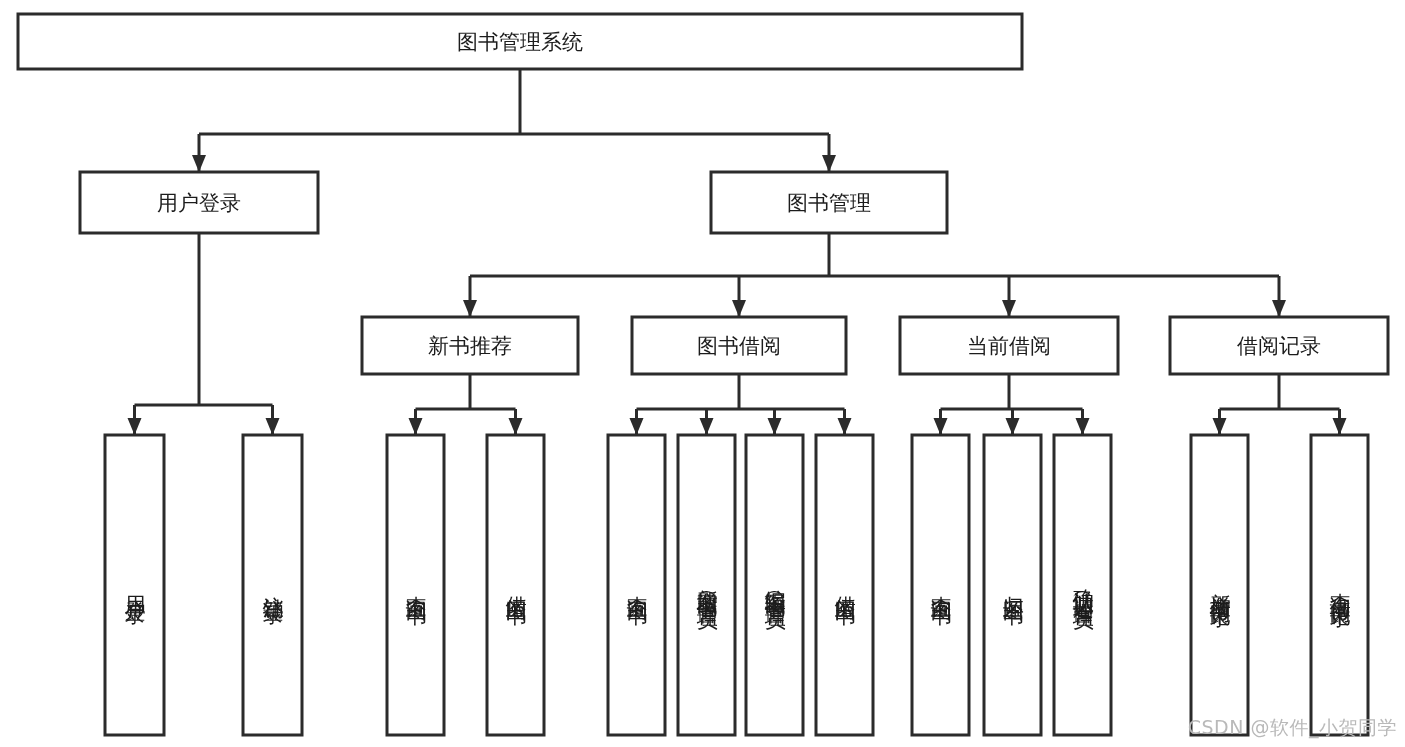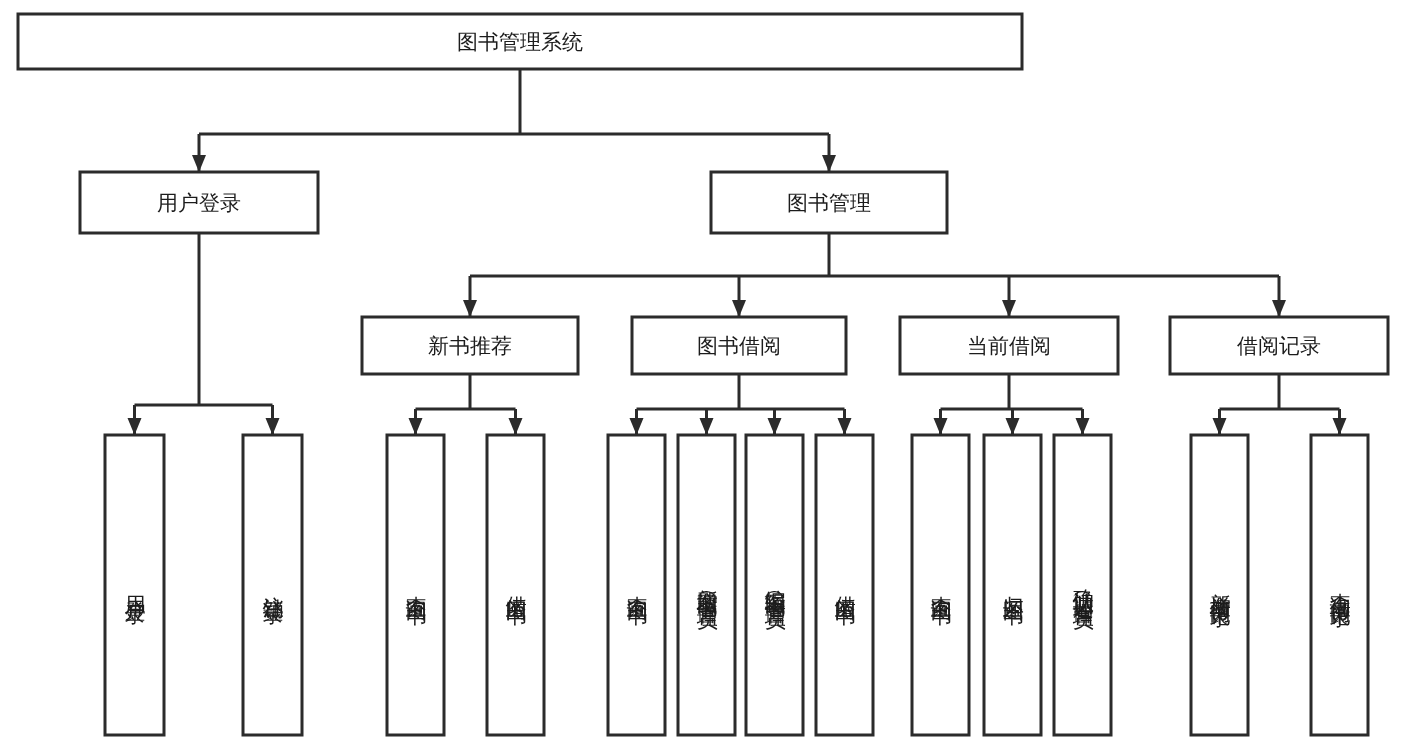--- a/index.html
+++ b/index.html
@@ -181,13 +181,14 @@
       <div class="leaf-label" style="left: 678px; top: 435px; width: 57px; height: 300px;">新增图书（管理员）</div>
       <div class="leaf-label" style="left: 746px; top: 435px; width: 57px; height: 300px;">编辑图书（管理员）</div>
       <div class="leaf-label" style="left: 816px; top: 435px; width: 57px; height: 300px;">借阅图书</div>
       <div class="leaf-label" style="left: 912px; top: 435px; width: 57px; height: 300px;">查询图书</div>
       <div class="leaf-label" style="left: 984px; top: 435px; width: 57px; height: 300px;">归还图书</div>
       <div class="leaf-label" style="left: 1054px; top: 435px; width: 57px; height: 300px;">确认归还（管理员）</div>
       <div class="leaf-label" style="left: 1191px; top: 435px; width: 57px; height: 300px;">新增借阅记录</div>
       <div class="leaf-label" style="left: 1311px; top: 435px; width: 57px; height: 300px;">查询借阅记录</div>
     </div>
 
+  <div class="watermark">CSDN @软件_小贺同学</div>
 </div>
 
 </body></html>

